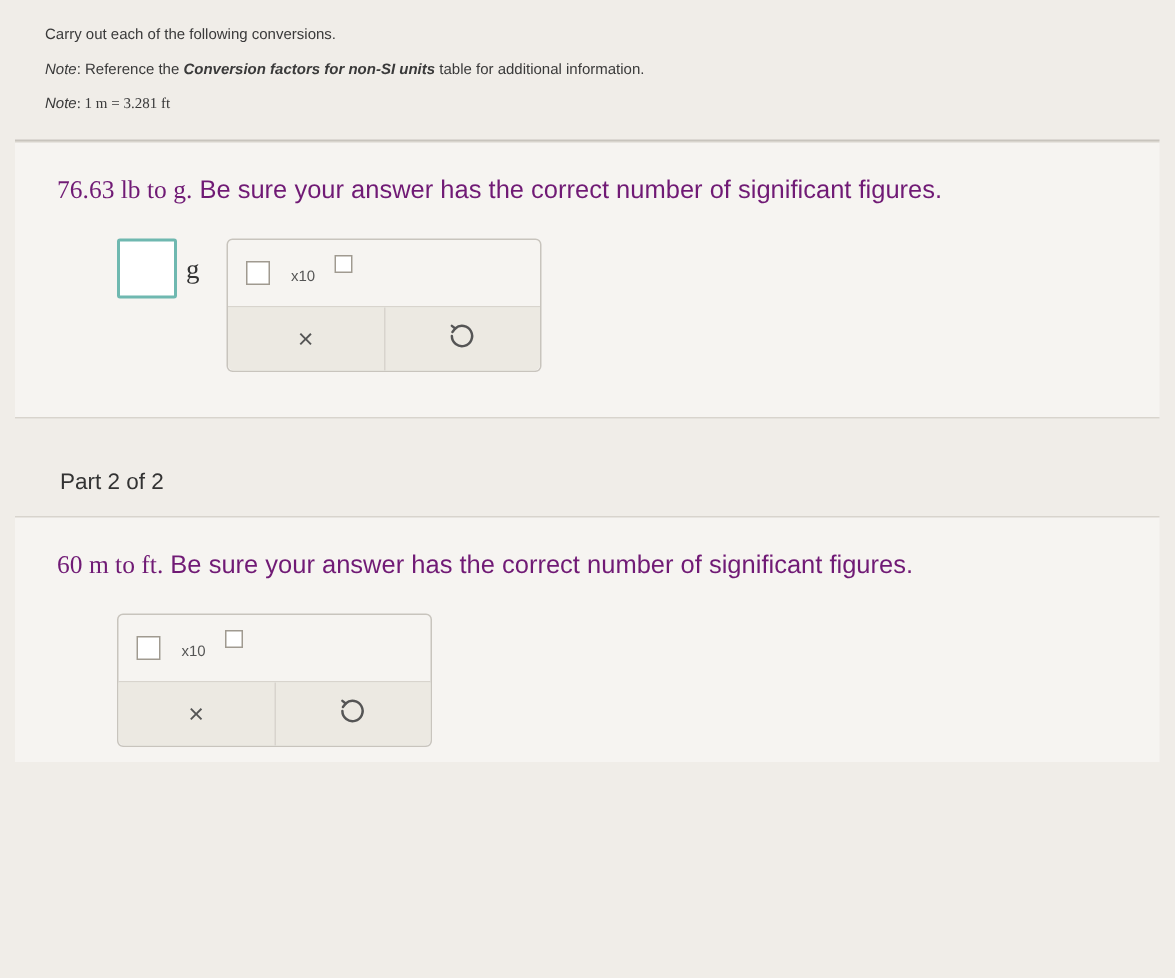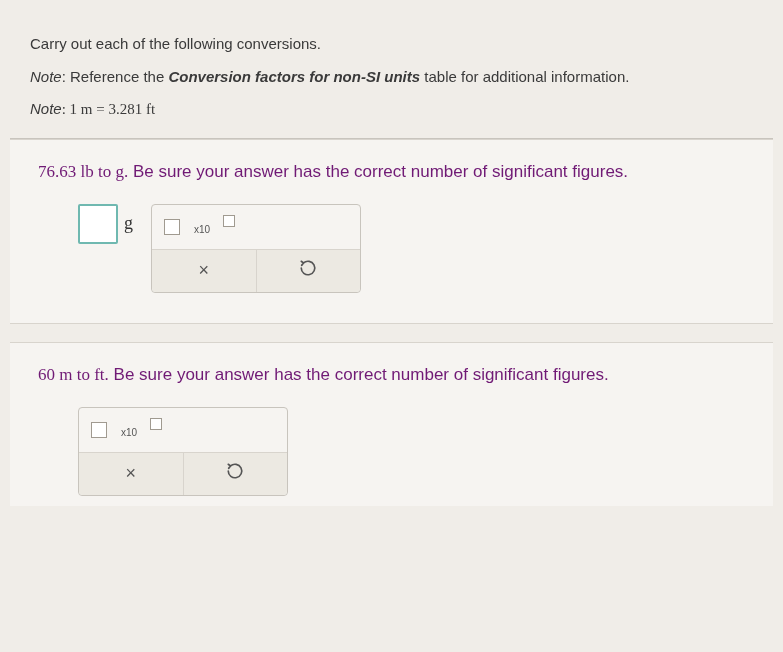--- a/index.html
+++ b/index.html
@@ -6,23 +6,22 @@
     body {
       font-family: Arial, Helvetica, sans-serif;
       background: #f0ede8;
       width: 783px;
       height: 652px;
       overflow: hidden;
       color: #3a3a3a;
     }
     .intro {
       padding: 14px 30px 10px 30px;
-      font-size: 15px;
+      font-size: 10px;
       line-height: 1.9;
-      margin-top: 16px;
     }
     .intro .row { margin-bottom: 4px; }
     .italic { font-style: italic; }
     .bold-italic { font-weight: bold; font-style: italic; }
     .times { font-family: "Times New Roman", Times, serif; }
     .part-container {
       border-top: 1px solid #c8c4bd;
       margin: 0 10px;
     }
     .part-header {
@@ -168,20 +167,21 @@
           </div>
         </div>
       </div>
     </div>
   </div>
 </div>
 
 <div class="spacer"></div>
 
 <div class="part-container" style="border-top:none;">
+  <div class="part-header">Part 2 of 2</div>
   <div class="part-body" style="border-bottom:none; padding-bottom:10px;">
     <div class="question">
       <span class="qval">60 m</span><span class="times"> to ft.</span><span> Be sure your answer has the correct number of significant figures.</span>
     </div>
     <div class="answer-row">
       <div class="tool-panel">
         <div class="tool-top">
           <div class="sci-widget">
             <div class="sci-base"></div>
             <span class="sci-x10">x10</span>

